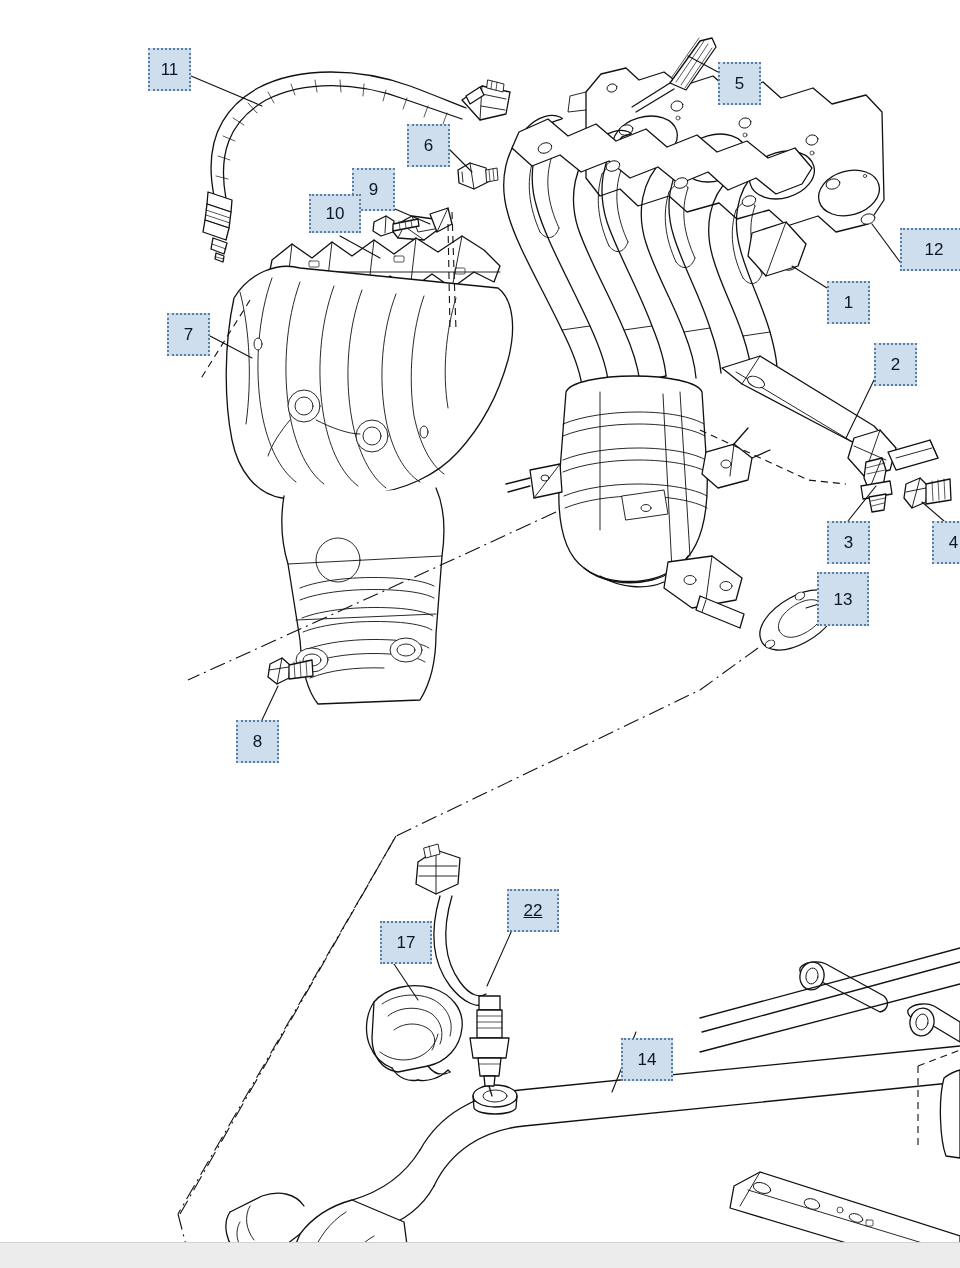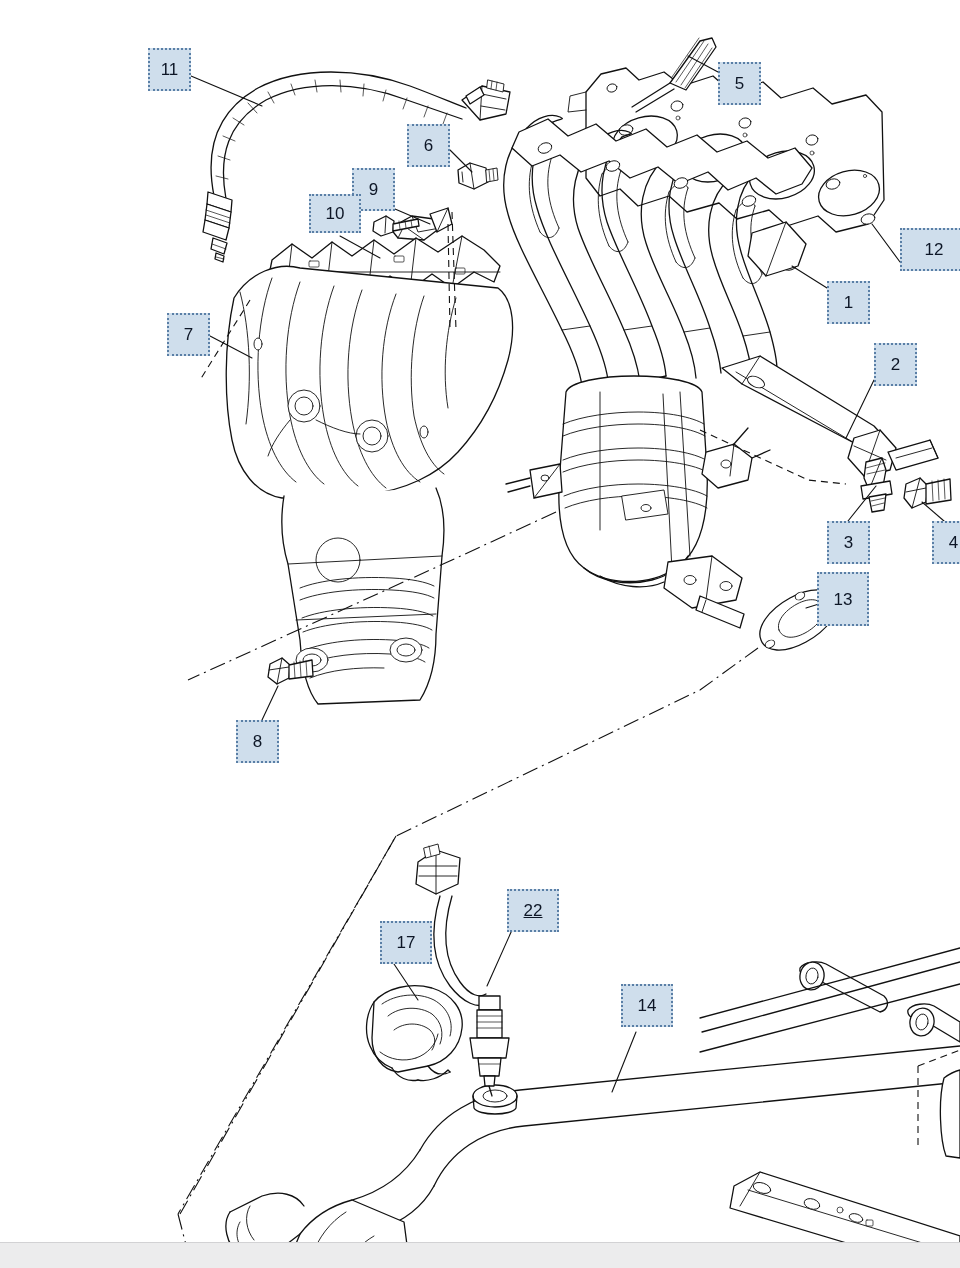--- a/index.html
+++ b/index.html
@@ -510,19 +510,19 @@
       <div class="callout" style="left: 900px; top: 228px; width: 68px; height: 43px;">12</div>
       <div class="callout" style="left: 827px; top: 281px; width: 43px; height: 43px;">1</div>
       <div class="callout" style="left: 167px; top: 313px; width: 43px; height: 43px;">7</div>
       <div class="callout" style="left: 874px; top: 343px; width: 43px; height: 43px;">2</div>
       <div class="callout" style="left: 827px; top: 521px; width: 43px; height: 43px;">3</div>
       <div class="callout" style="left: 932px; top: 521px; width: 43px; height: 43px;">4</div>
       <div class="callout" style="left: 817px; top: 572px; width: 52px; height: 54px;">13</div>
       <div class="callout" style="left: 236px; top: 720px; width: 43px; height: 43px;">8</div>
       <div class="callout" style="left: 352px; top: 921px; width: 52px; height: 43px; margin-left: 28px;">17</div>
       <div class="callout" style="left: 507px; top: 889px; width: 52px; height: 43px; text-decoration: underline;">22</div>
-      <div class="callout" style="left: 621px; top: 984px; width: 52px; height: 43px;">14</div>
+      <div class="callout" style="left: 621px; top: 1038px; width: 52px; height: 43px;">14</div>
     </div>
 
   <div class="band-line" style="top: 1242px;"></div>
   <div class="bottom-band" style="top: 1243px; height: 25px;"></div>
 
 </div>
 
 </body></html>

